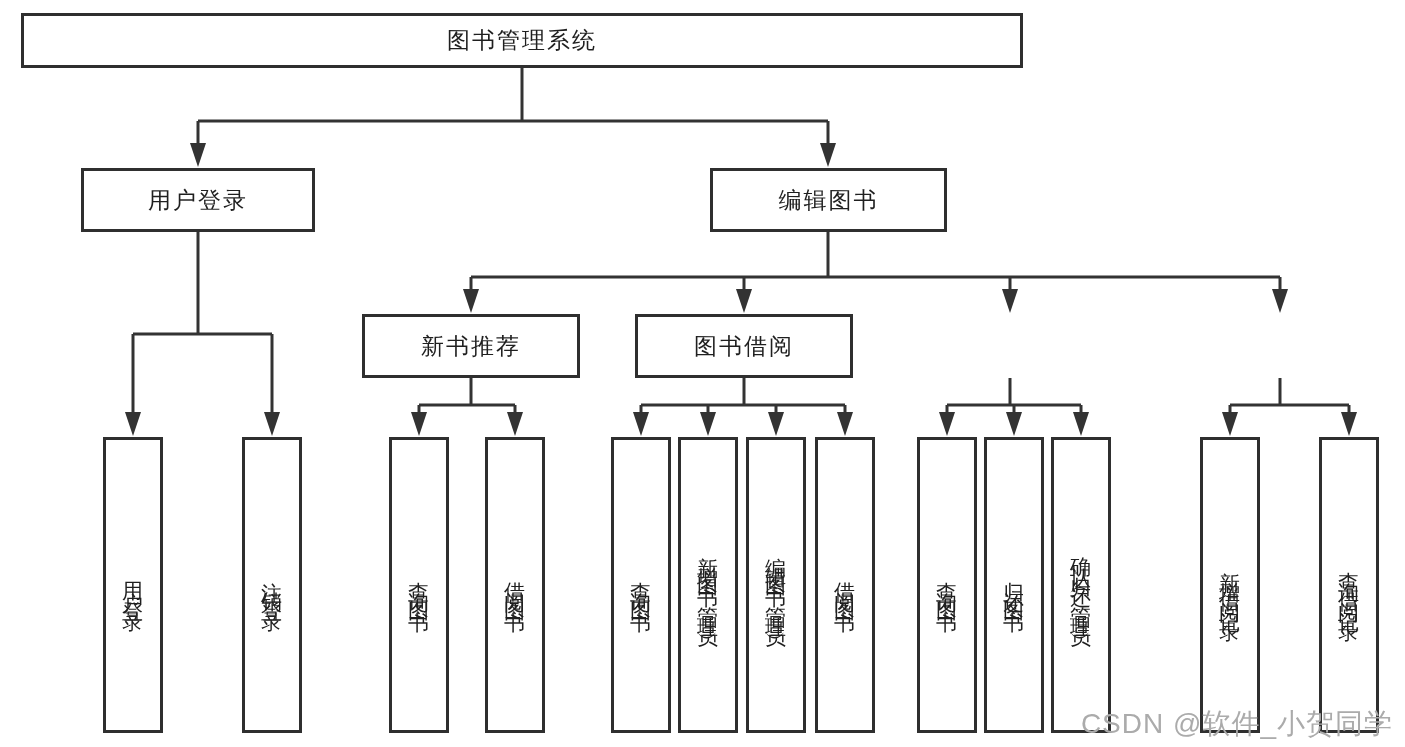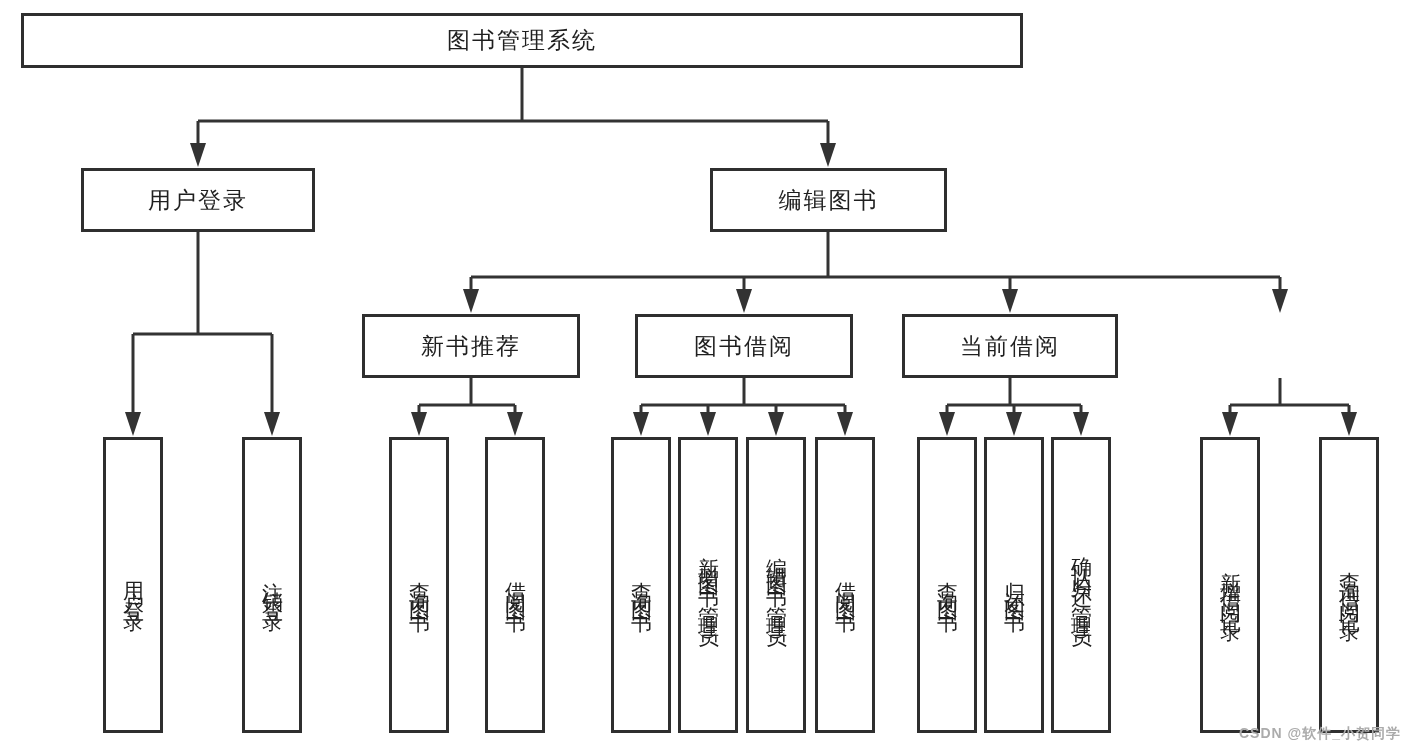--- a/index.html
+++ b/index.html
@@ -6,30 +6,29 @@
   .canvas{
     position:relative;width:1405px;height:747px;background:#ffffff;
     font-family:"Liberation Sans","DejaVu Sans",sans-serif;overflow:hidden;
   }
   svg.connectors{position:absolute;left:0;top:0;width:1405px;height:747px;}
   .node{
     position:absolute;box-sizing:border-box;background:#ffffff;
     border:3px solid var(--box-border,#2f2f2f);
     display:flex;align-items:center;justify-content:center;
     color:var(--text,#1f1f1f);
-    font-family:Liberation Serif, serif;
   }
   .h-label{font-size:23px;letter-spacing:2px;white-space:nowrap;}
   .v-label{
     writing-mode:vertical-rl;
     font-size:21px;letter-spacing:10px;line-height:1;white-space:nowrap;
   }
   .watermark{
-    position:absolute;right:4px;bottom:4px;z-index:5;
-    font-size:14px;color:var(--watermark,#ababab);letter-spacing:1px;font-weight:bold;
+    position:absolute;right:12px;bottom:4px;z-index:5;
+    font-size:28px;color:var(--watermark,#ababab);letter-spacing:1px;
   }
 </style>
 </head>
 <body>
 
 <div class="canvas">
 
   <svg class="connectors" viewBox="0 0 1405 747">
     <g stroke="#333333" stroke-width="3" fill="none">
 
@@ -109,23 +108,20 @@
   <div class="node" style="left:710px;top:168px;width:237px;height:64px">
     <span class="h-label">编辑图书</span>
   </div>
 
   <div class="node" style="left:635px;top:314px;width:218px;height:64px">
     <span class="h-label">图书借阅</span>
   </div>
   <div class="node" style="left:362px;top:314px;width:218px;height:64px">
     <span class="h-label">新书推荐</span>
   </div>
-  <div class="node" style="left:902px;top:314px;width:216px;height:64px">
-    <span class="h-label">当前借阅</span>
-  </div>
 
   <div class="node" style="left:103px;top:437px;width:60px;height:296px">
     <span class="v-label">用户登录</span>
   </div>
   <div class="node" style="left:242px;top:437px;width:60px;height:296px">
     <span class="v-label">注销登录</span>
   </div>
 
   <div class="node" style="left:389px;top:437px;width:60px;height:296px">
     <span class="v-label">查询图书</span>

